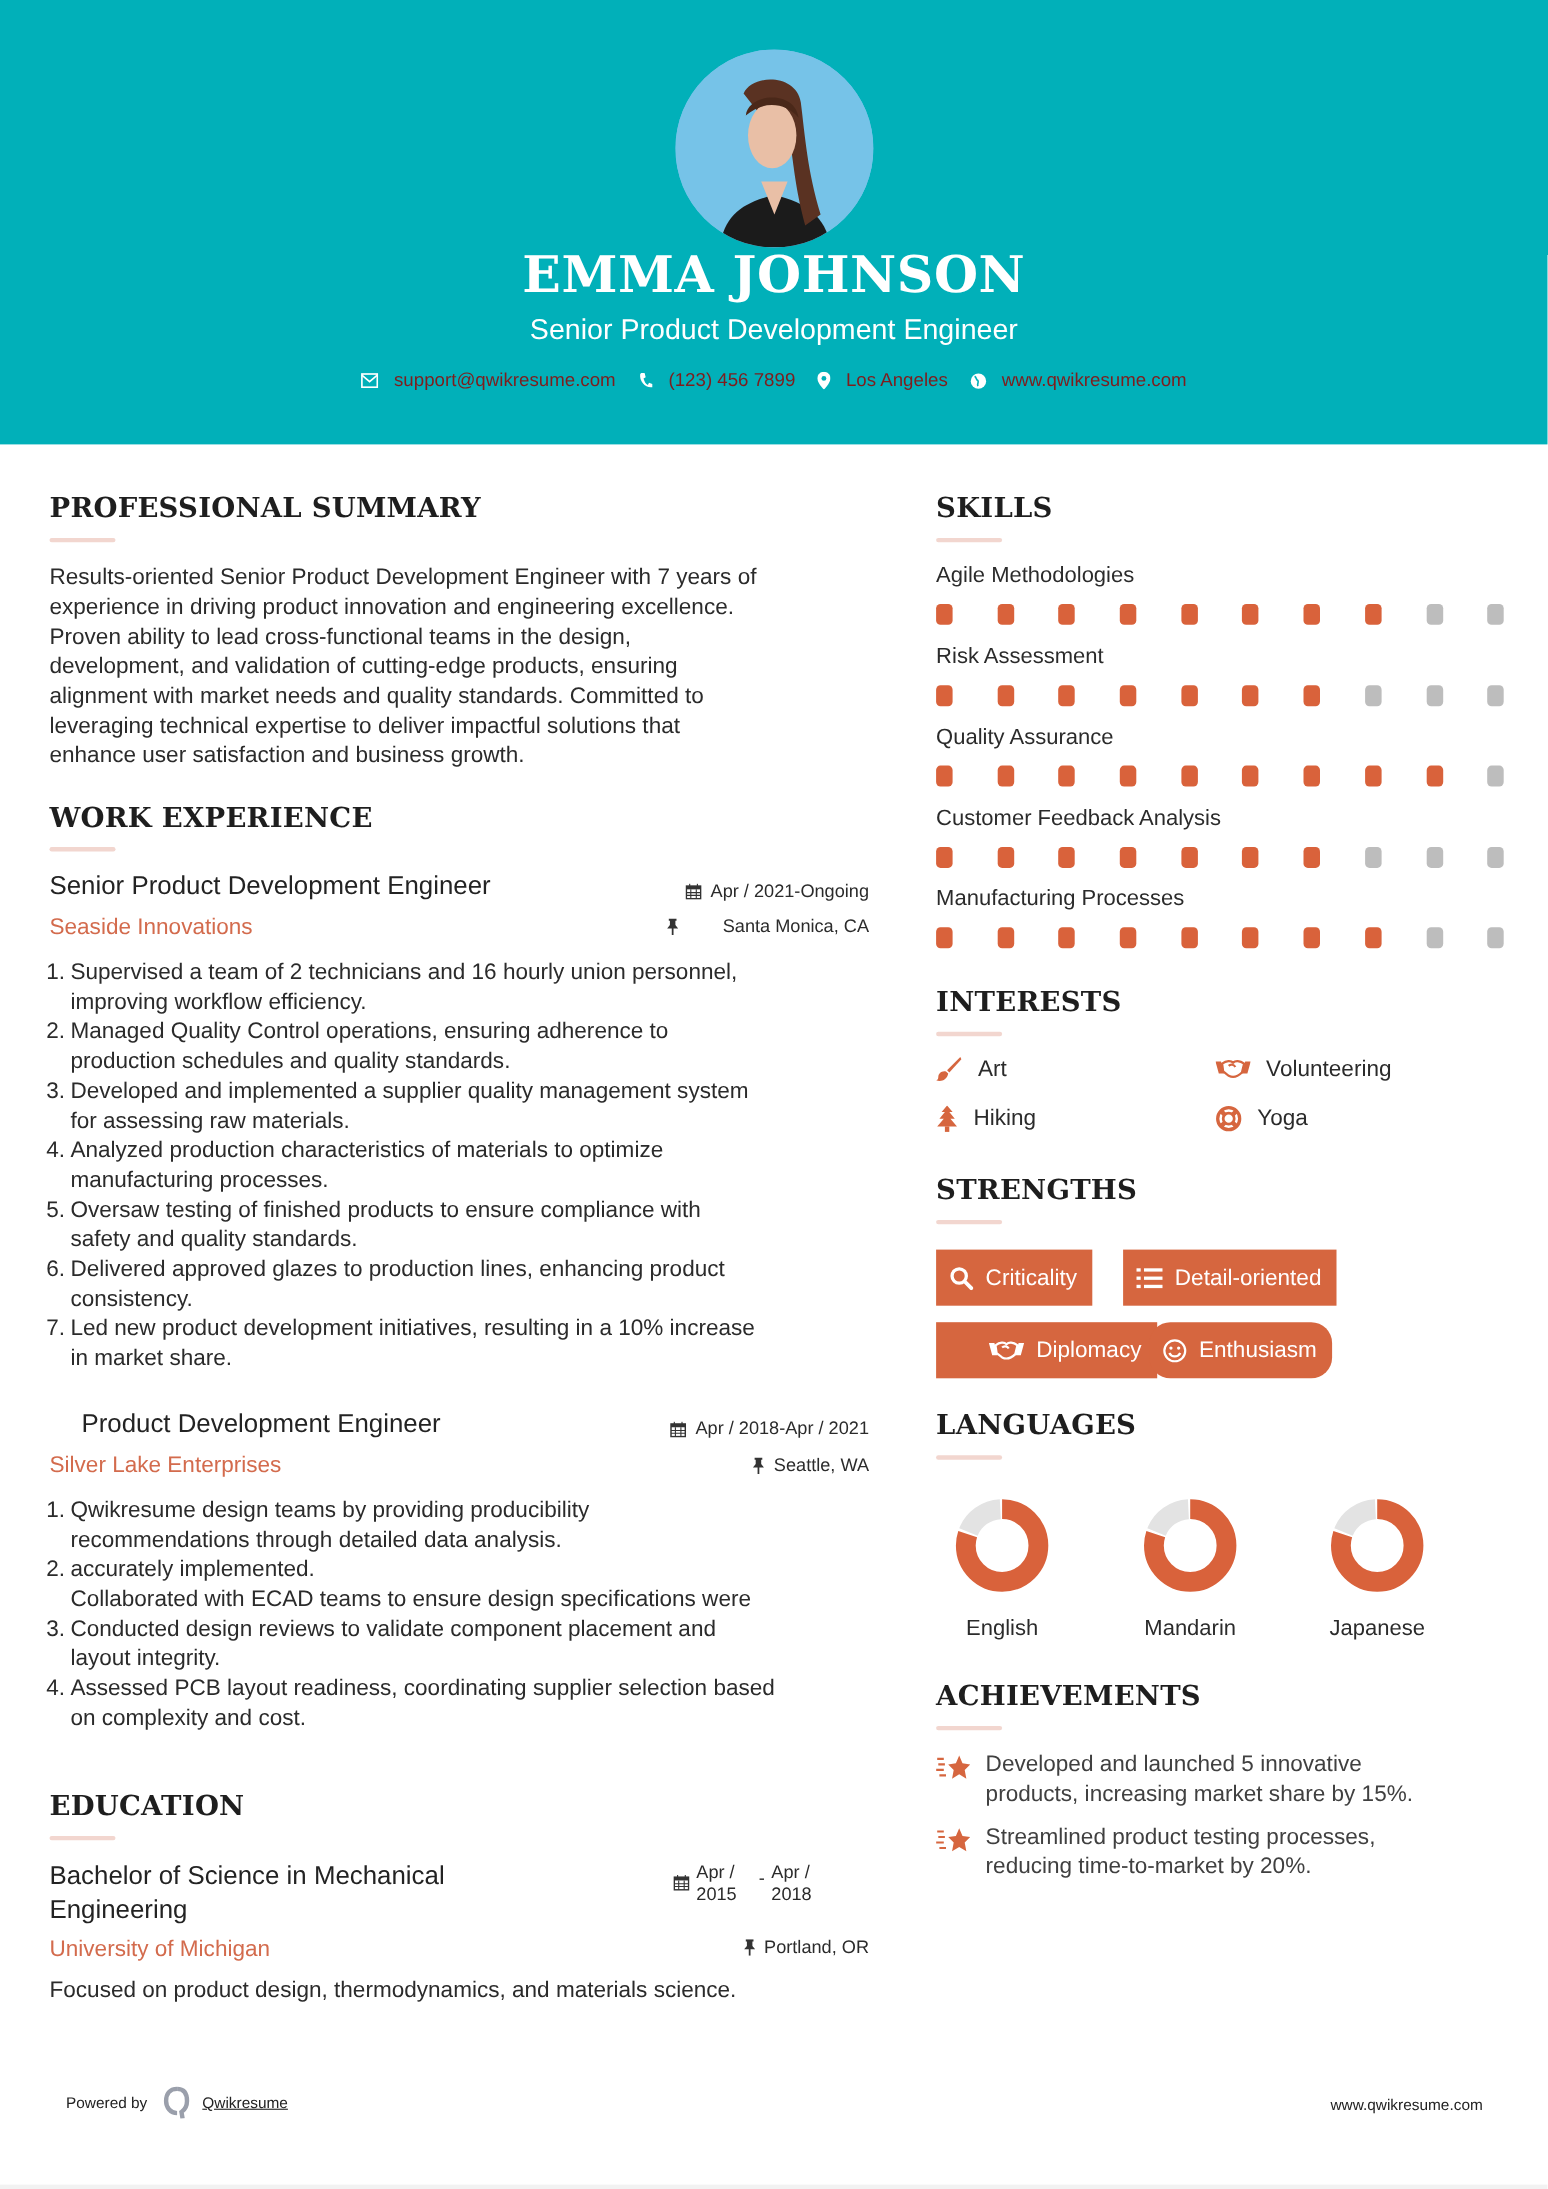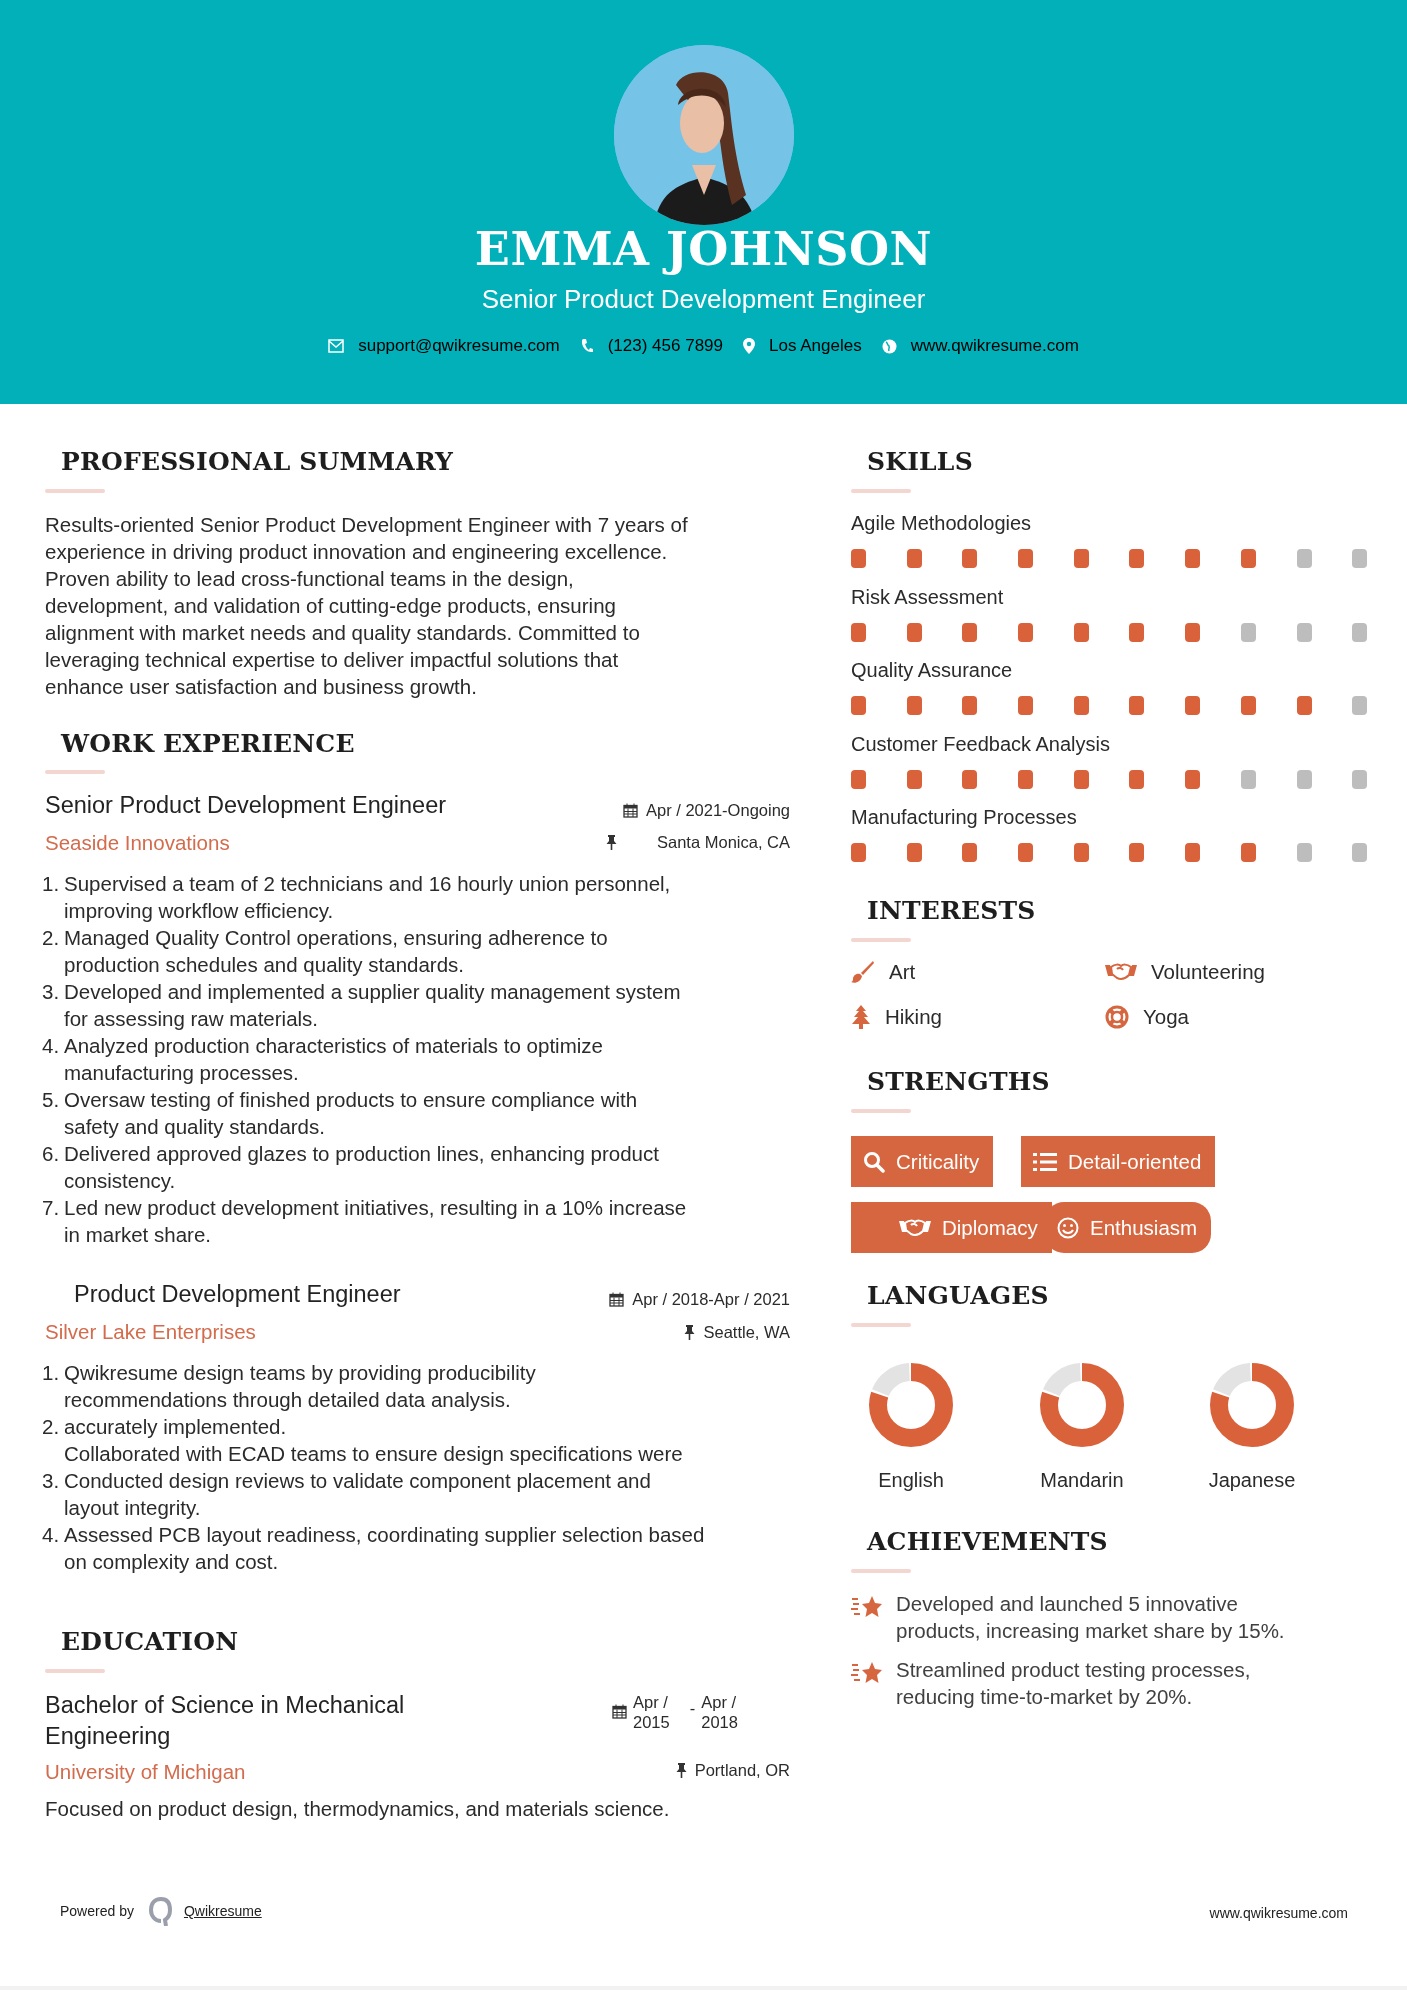--- a/index.html
+++ b/index.html
@@ -4,25 +4,25 @@
 <style>
   * { box-sizing: border-box; margin: 0; padding: 0; }
   html, body { width: 1407px; height: 1990px; background: #ffffff; overflow: hidden; }
   body { position: relative; font-family: "Liberation Sans", "DejaVu Sans", sans-serif; color: #2b2b2b; }
 
   .header { position: absolute; left: 0; top: 0; width: 1407px; height: 404px; background: #01b0b9; }
   .photo { position: absolute; left: 614px; top: 45px; width: 180px; height: 180px; border-radius: 50%; background: #76c3e8; overflow: hidden; }
   .photo svg { display: block; }
   .name { position: absolute; left: 0; width: 1407px; top: 222px; text-align: center; color: #ffffff; font-family: "DejaVu Serif", "Liberation Serif", serif; font-weight: bold; font-size: 46px; letter-spacing: 0.5px; }
   .job-title { position: absolute; left: 0; width: 1407px; top: 284px; text-align: center; color: #ffffff; font-size: 26px; }
-  .contact-row { position: absolute; left: 0; width: 1407px; top: 336px; display: flex; justify-content: center; align-items: center; gap: 0; color: #000000; font-size: 17px; }
+  .contact-row { position: absolute; left: 0; width: 1407px; top: 336px; display: flex; justify-content: center; align-items: center; gap: 0; color: #7f1d1d; font-size: 17px; }
   .contact-item { display: flex; align-items: center; margin: 0 10px; }
   .contact-item svg { margin-right: 14px; }
 
-  .h2 { position: absolute; font-family: "DejaVu Serif", "Liberation Serif", serif; font-weight: bold; font-size: 25px; color: #1e1e1e; letter-spacing: 0.2px; margin-left: 16px; }
+  .h2 { position: absolute; font-family: "DejaVu Serif", "Liberation Serif", serif; font-weight: bold; font-size: 25px; color: #1e1e1e; letter-spacing: 0.2px; }
   .divider { position: absolute; width: 60px; height: 4px; background: #f2d6cf; border-radius: 2px; }
 
   .para { position: absolute; font-size: 20.5px; line-height: 27px; color: #2b2b2b; }
 
   .job-head { position: absolute; font-size: 23.5px; color: #232323; }
   .company { position: absolute; font-size: 20.5px; color: #d36b4d; }
   .meta { position: absolute; right: 617px; font-size: 16.5px; color: #2b2b2b; display: flex; align-items: center; white-space: nowrap; }
   .meta svg { margin-right: 8px; }
 
   ol.bullets { position: absolute; list-style: none; font-size: 20.5px; line-height: 27px; color: #2b2b2b; }

